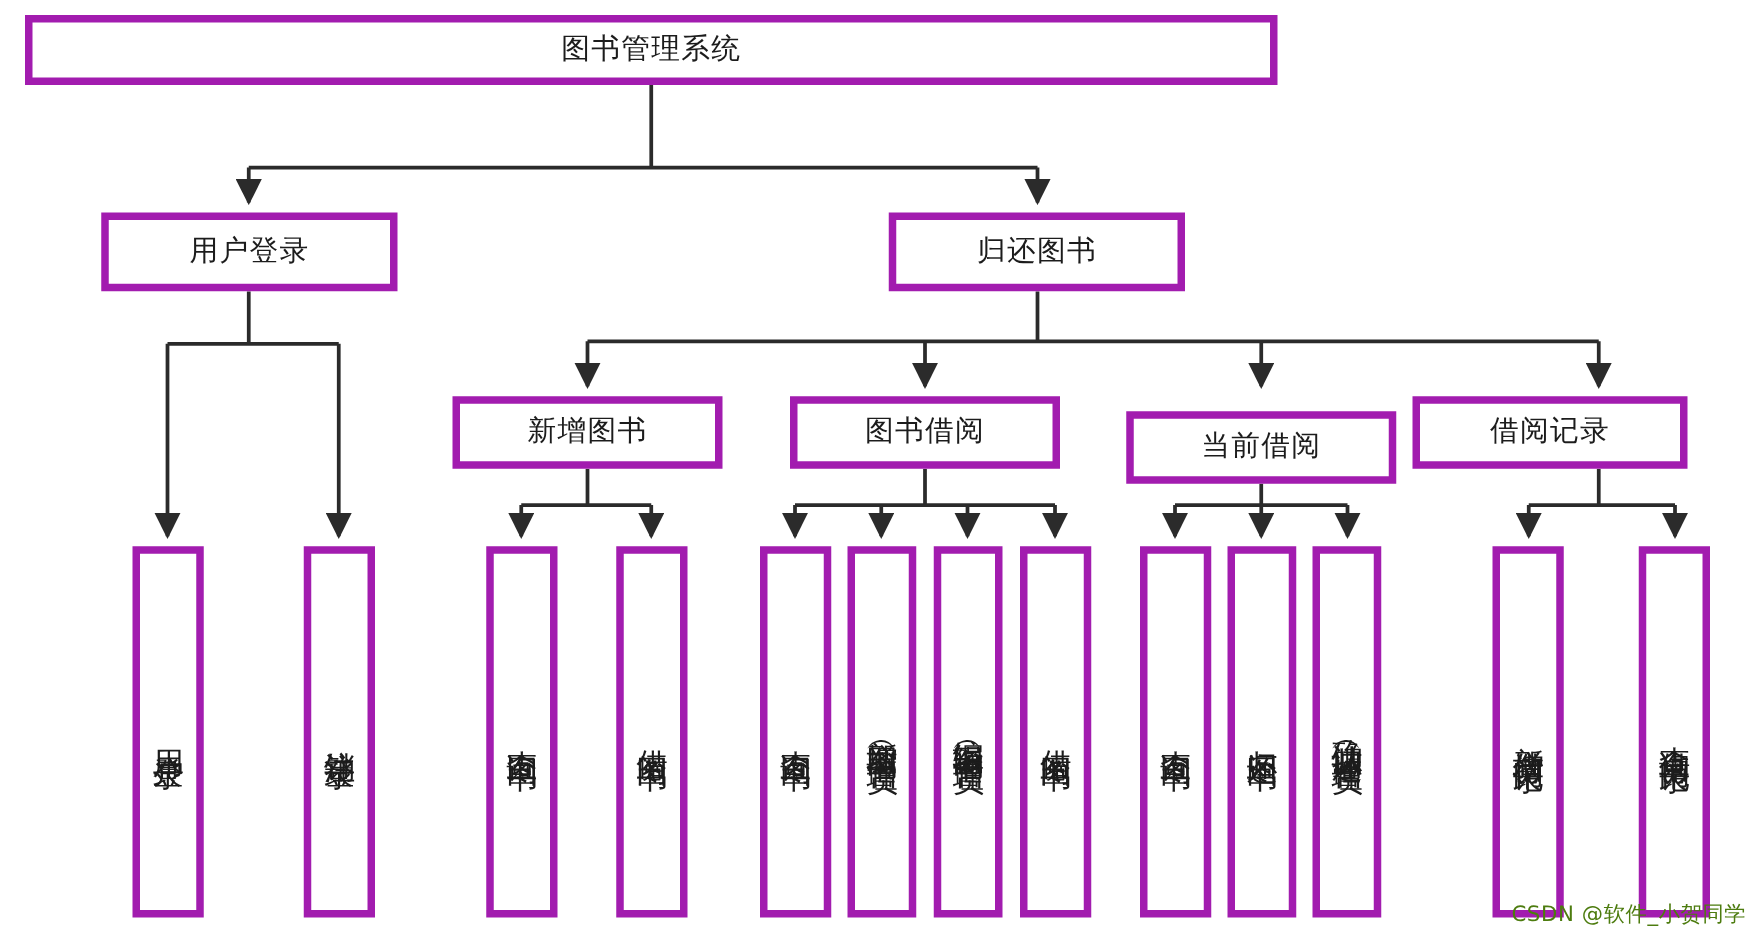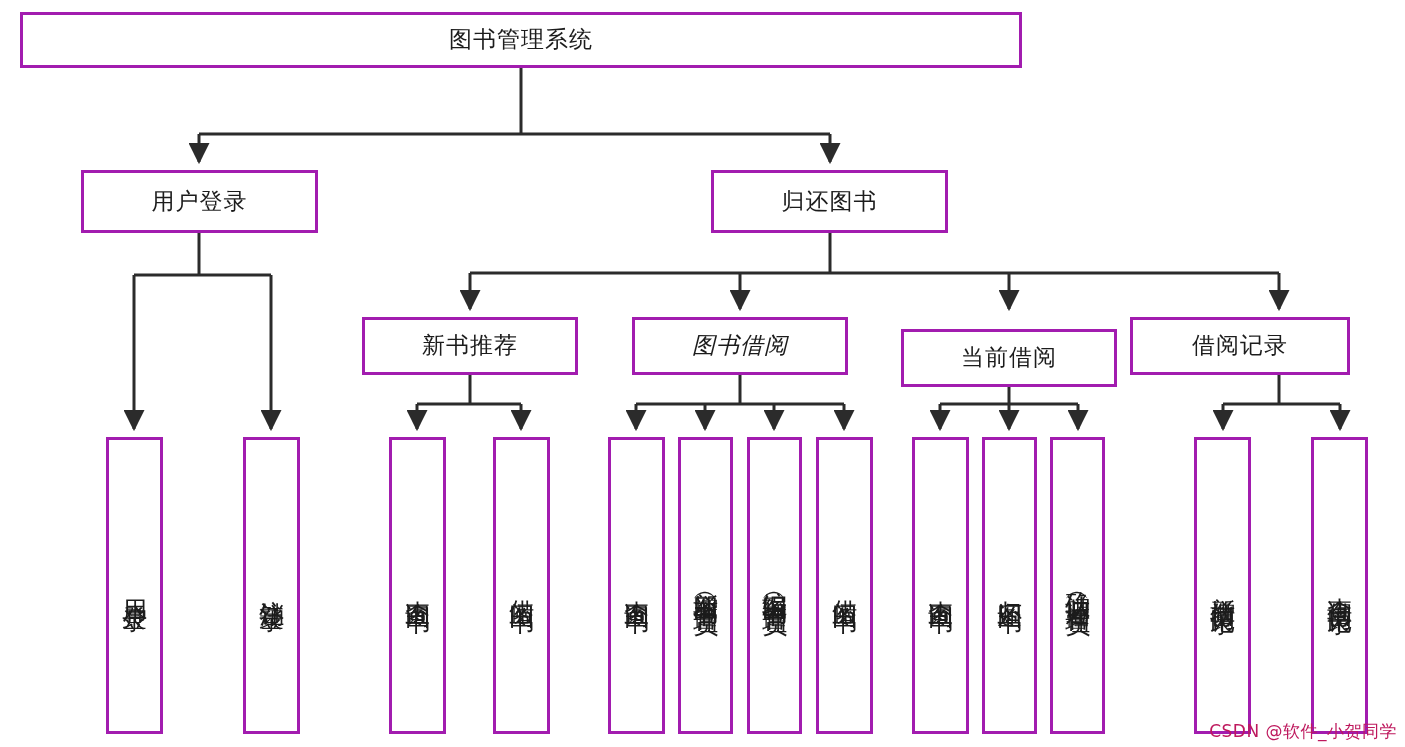--- a/index.html
+++ b/index.html
@@ -22,21 +22,21 @@
     left: 0;
     top: 0;
     width: 1405px;
     height: 747px;
     pointer-events: none;
   }
   .node {
     position: absolute;
     box-sizing: border-box;
     background: #ffffff;
-    border: 3px solid #a21caf;
+    border: 6px solid #a21caf;
     display: flex;
     align-items: center;
     justify-content: center;
     color: #1c1c1c;
   }
   .node .label {
     display: block;
     text-align: center;
     line-height: 1.18;
     white-space: pre;
@@ -57,21 +57,21 @@
     line-height: 1.02;
     letter-spacing: 3px;
     max-height: 100%;
     white-space: normal;
   }
   #watermark {
     position: absolute;
     right: 8px;
     bottom: 4px;
     font-size: 17px;
-    color: #be185d;
+    color: #4d7c0f;
     letter-spacing: 0.5px;
     white-space: nowrap;
     user-select: none;
   }
 </style>
 </head>
 <body>
 
 <div id="canvas">
 
@@ -130,23 +130,23 @@
   </div>
 
   <div class="node horiz" style="left:81px; top:170px; width:237px; height:63px;">
     <span class="label">用户登录</span>
   </div>
   <div class="node horiz" style="left:711px; top:170px; width:237px; height:63px;">
     <span class="label">归还图书</span>
   </div>
 
   <div class="node horiz" style="left:362px; top:317px; width:216px; height:58px;">
-    <span class="label">新书推荐</span>
-  </div>
-  <div class="node horiz" style="left:632px; top:317px; width:216px; height:58px;font-style:italic;">
+    <span class="label">新增图书</span>
+  </div>
+  <div class="node horiz" style="left:632px; top:317px; width:216px; height:58px;">
     <span class="label">图书借阅</span>
   </div>
   <div class="node horiz" style="left:901px; top:317px; width:216px; height:58px;margin-top:12px;">
     <span class="label">当前借阅</span>
   </div>
   <div class="node horiz" style="left:1130px; top:317px; width:220px; height:58px;">
     <span class="label">借阅记录</span>
   </div>
 
   <div class="node vert" style="left:106px; top:437px; width:57px; height:297px;">

